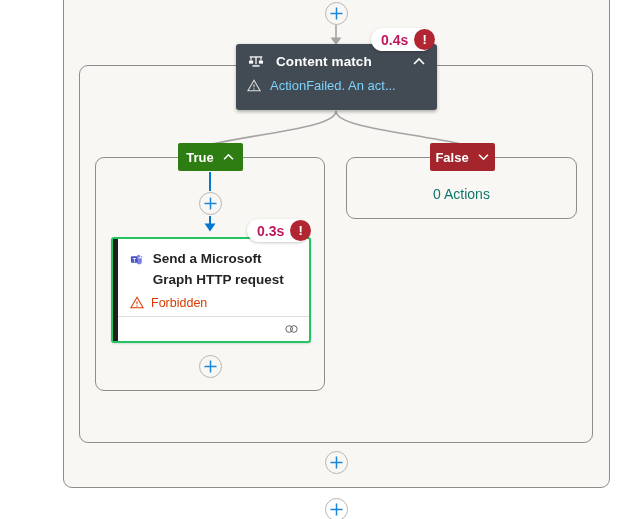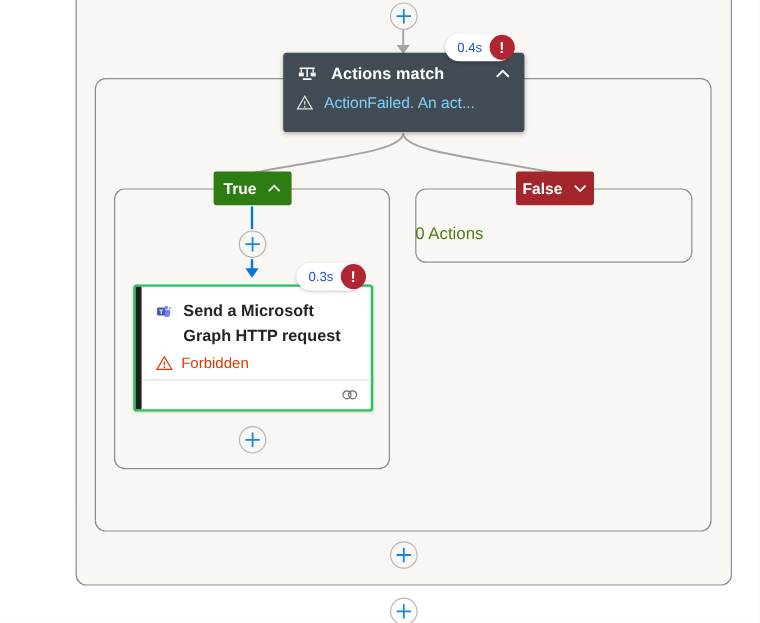--- a/index.html
+++ b/index.html
@@ -19,21 +19,21 @@
     border-radius:9px;
     background:#f8f7f4;
   }
   .outer-scope  { left:63px;  top:-24px; width:547px; height:512px; }
   .cond-scope   { left:79px;  top:65px;  width:514px; height:378px; background:transparent; }
   .true-scope   { left:95px;  top:157px; width:230px; height:234px; background:transparent; }
   .false-scope  { left:346px; top:157px; width:231px; height:62px;  background:transparent; }
 
   .empty-text {
     position:absolute; left:346px; top:186px; width:231px;
-    color:#4d7c0f; font-size:14px;
+    text-align:center; color:#0f766e; font-size:14px;
   }
 
   
   svg.connectors { position:absolute; left:0; top:0; z-index:2; pointer-events:none; }
 
   
   .plus-btn {
     position:absolute; width:23px; height:23px; border-radius:50%;
     background:#f8f7f4; border:1px solid #b8b6b4;
     display:flex; align-items:center; justify-content:center;
@@ -53,21 +53,21 @@
 
   
   .badge {
     position:absolute; display:flex; align-items:center; z-index:6;
     background:#ffffff; border-radius:12px; height:23px;
     padding:0 2px 0 10px; box-shadow:0 1px 3px rgba(0,0,0,.22);
     cursor:pointer; border:none;
   }
   .badge-04 { left:371px; top:28px; }
   .badge-03 { left:247px; top:219px; }
-  .badge-time { font-size:11px; font-weight:400; color:#1d4ed8; padding-right:6px; }
+  .badge-time { font-size:14px; font-weight:700; color:#be185d; padding-right:6px; }
   .err-circle {
     width:21px; height:21px; border-radius:50%; background:#b22532;
     color:#fff; font-size:13px; font-weight:700;
     display:flex; align-items:center; justify-content:center;
     margin-right:-4px;
   }
 
   
   .branch-label {
     position:absolute; height:28px; width:65px; border-radius:2px;
@@ -136,21 +136,21 @@
     <div class="cond-row1">
       <svg width="18" height="18" viewBox="0 0 20 20">
         <line x1="3" y1="5.5" x2="17" y2="5.5" stroke="#fff" stroke-width="1.4"></line>
         <line x1="10" y1="5.5" x2="10" y2="13.5" stroke="#fff" stroke-width="1.4"></line>
         <line x1="4.5" y1="5.5" x2="4.5" y2="9.5" stroke="#fff" stroke-width="1.2"></line>
         <line x1="15.5" y1="5.5" x2="15.5" y2="9.5" stroke="#fff" stroke-width="1.2"></line>
         <rect x="2.2" y="9.5" width="4.6" height="3.4" fill="#fff"></rect>
         <rect x="13.2" y="9.5" width="4.6" height="3.4" fill="#fff"></rect>
         <line x1="6" y1="15.5" x2="14" y2="15.5" stroke="#fff" stroke-width="1.6"></line>
       </svg>
-      <span class="cond-title">Actions match</span>
+      <span class="cond-title">Content match</span>
       <button class="icon-btn">
         <svg width="14" height="9" viewBox="0 0 14 9">
           <path d="M2 7 L7 2 L12 7" stroke="#ffffff" stroke-width="1.6" fill="none"></path>
         </svg>
       </button>
     </div>
     <div class="cond-row2">
       <svg width="14" height="13" viewBox="0 0 16 14">
         <path d="M8 1 L15 13 L1 13 Z" stroke="#e0e0e0" stroke-width="1.2" fill="none"></path>
         <line x1="8" y1="5.5" x2="8" y2="9" stroke="#e0e0e0" stroke-width="1.2"></line>

